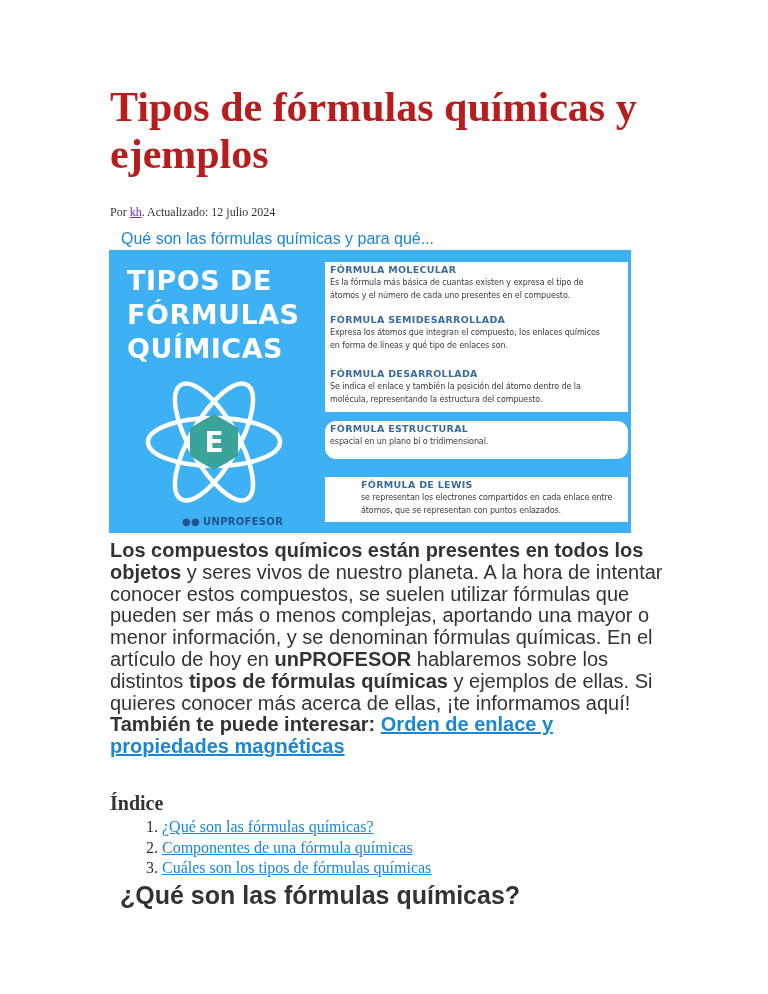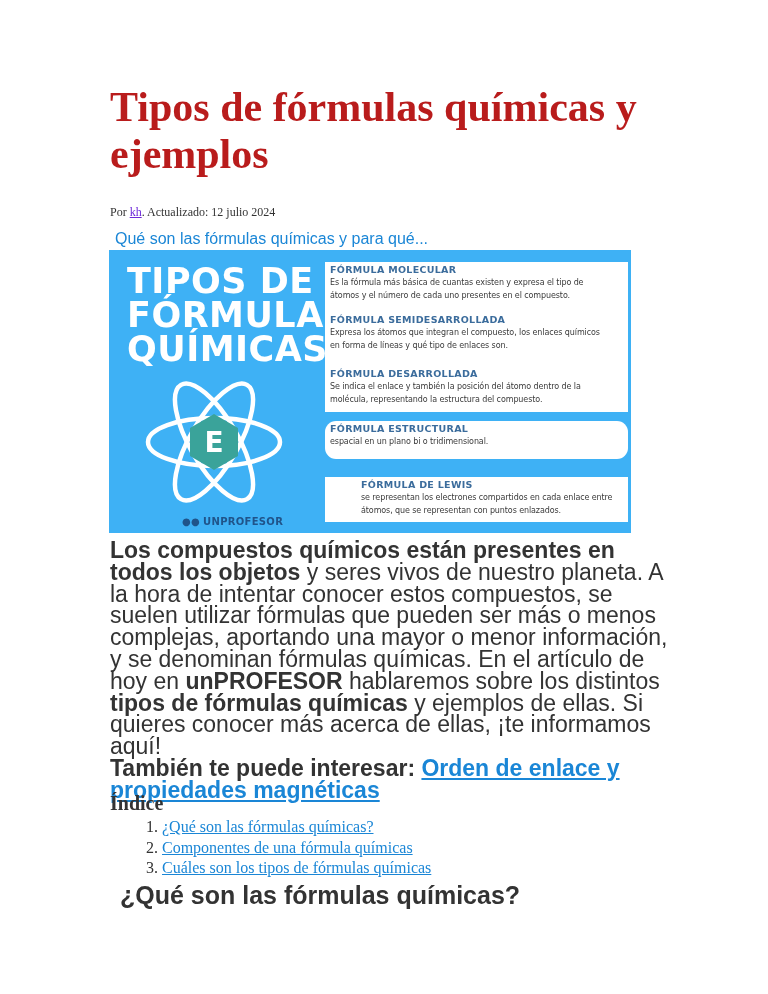--- a/index.html
+++ b/index.html
@@ -9,33 +9,33 @@
       position: absolute; left: 110px; top: 84px; width: 560px; margin: 0;
       font-family: "Liberation Serif", serif; font-weight: bold;
       font-size: 42px; line-height: 47px; color: #b91c1c;
     }
     .byline {
       position: absolute; left: 110px; top: 205px; margin: 0;
       font-family: "Liberation Serif", serif; font-size: 12px; line-height: 14px; color: #333333;
     }
     .byline a { color: #6d28d9; text-decoration: underline; }
     .caption {
-      position: absolute; left: 110px; top: 225px; margin: 5px;
+      position: absolute; left: 116px; top: 225px; margin: 5px;
       font-family: "Liberation Sans", sans-serif; font-size: 16px; line-height: 18px; color: #1a86d6; text-align: right;
     }
 
     
     .infographic {
       position: absolute; left: 109px; top: 250px; width: 522px; height: 283px;
       background: #3eb1f5; overflow: hidden;
     }
     .info-title {
       position: absolute; left: 18px; top: 14px; width: 190px;
       font-family: "DejaVu Sans", sans-serif; font-weight: bold;
-      font-size: 35px; line-height: 34px; color: #ffffff; letter-spacing: 0.5px;
+      font-size: 27px; line-height: 34px; color: #ffffff; letter-spacing: 0.5px;
     }
     .atom { position: absolute; left: 30px; top: 122px; width: 150px; height: 140px; }
     .brand {
       position: absolute; left: 73px; top: 266px;
       font-family: "DejaVu Sans", sans-serif; font-weight: bold; font-size: 10px;
       color: #20548a; letter-spacing: 0.3px; display: flex; align-items: center; gap: 3px;
     }
     .brand-icon { font-size: 10px; color: #20548a; }
     .formula-box {
       position: absolute; left: 216px; width: 303px;
@@ -46,21 +46,21 @@
       line-height: 12px; color: #3b6c9c; letter-spacing: 0.3px; white-space: nowrap;
     }
     .formula-desc {
       font-family: "DejaVu Sans", sans-serif; font-size: 8px; line-height: 13px; color: #3a3a3a;
       white-space: nowrap; letter-spacing: -0.1px;
     }
 
     
     .intro {
       position: absolute; left: 110px; top: 540px; width: 560px; margin: 0;
-      font-family: "Liberation Sans", sans-serif; font-size: 23px; line-height: 21.8px; color: #333333;
+      font-family: "Liberation Sans", sans-serif; font-size: 20px; line-height: 21.8px; color: #333333;
     }
     .intro b { font-weight: bold; color: #333333; }
     .intro a { color: #1a86d6; font-weight: bold; text-decoration: underline; }
 
     .toc-title {
       position: absolute; left: 110px; top: 792px; margin: 0;
       font-family: "Liberation Serif", serif; font-weight: bold; font-size: 20px; line-height: 22px; color: #333333;
     }
     .toc-list {
       position: absolute; left: 110px; top: 817px; margin: 0; padding: 0; list-style: none;

